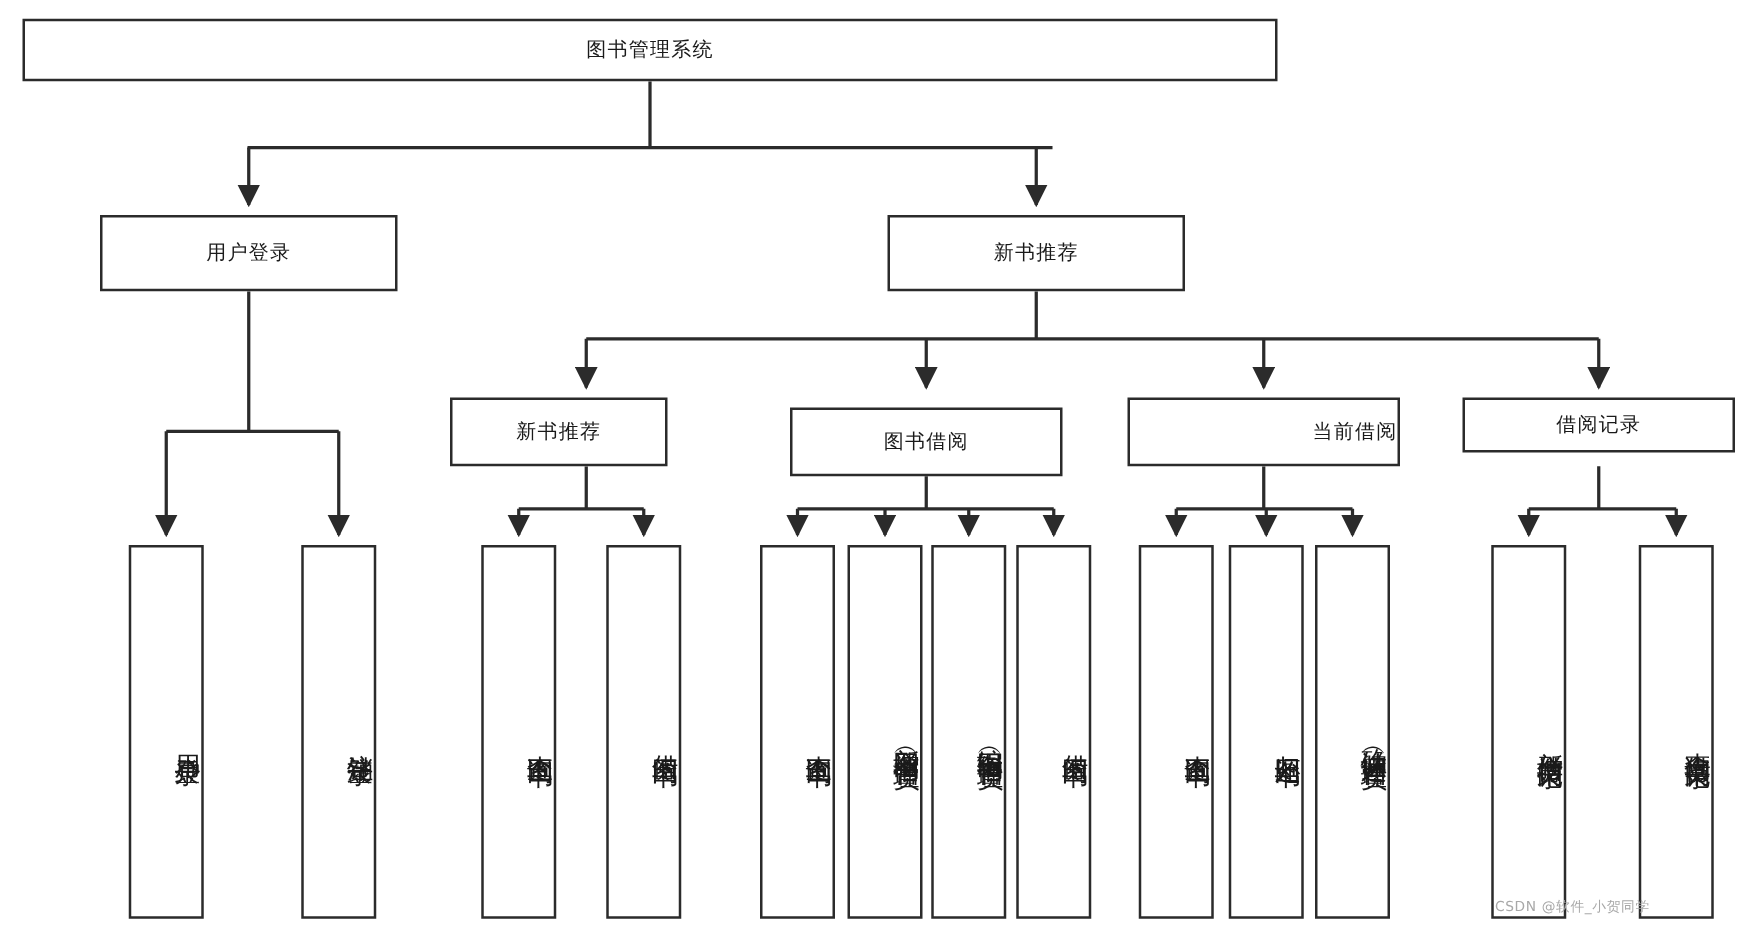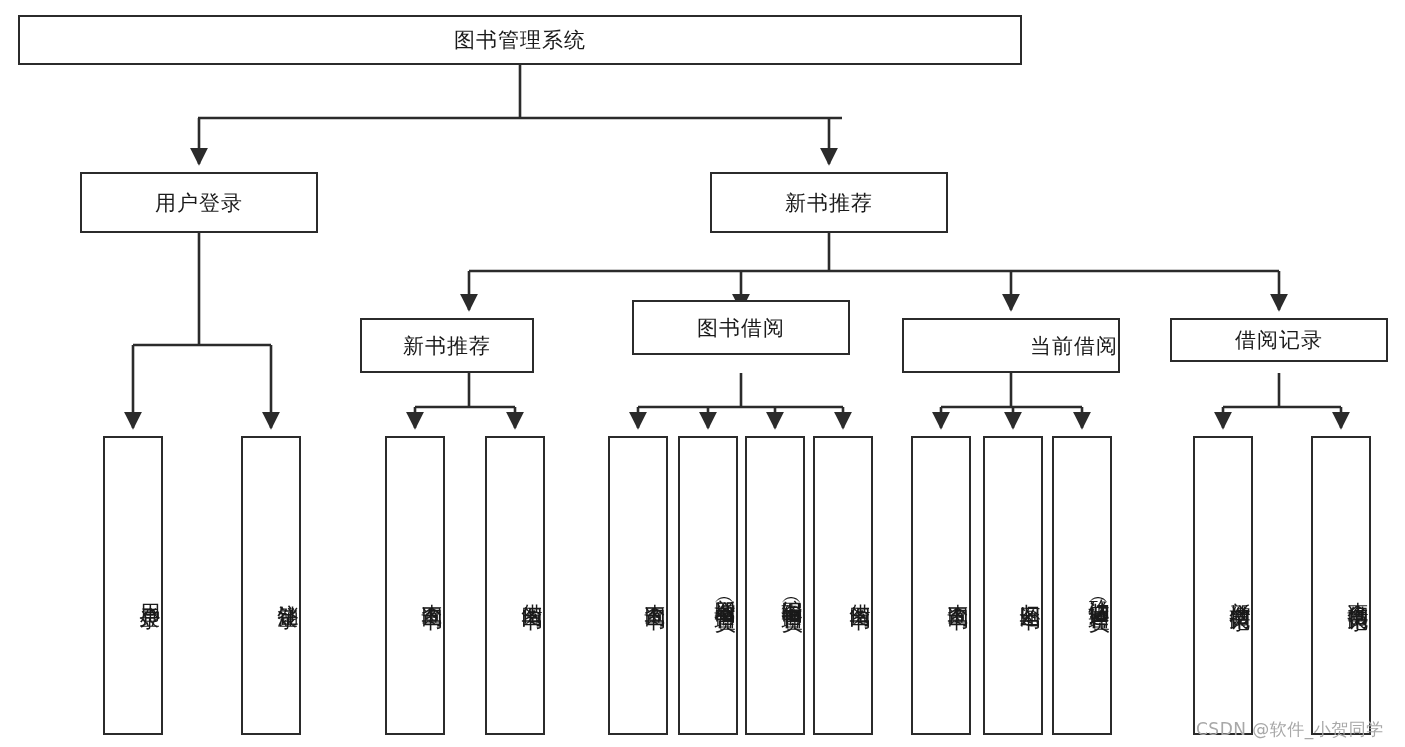--- a/index.html
+++ b/index.html
@@ -30,42 +30,42 @@
     position: absolute;
     box-sizing: border-box;
     background: #ffffff;
     border: 2px solid #2b2b2b;
     display: flex;
     align-items: center;
     justify-content: center;
     color: #1a1a1a;
   }
   .node.horiz {
-    font-size: 21px;
+    font-size: 16px;
     letter-spacing: 1px;
   }
   .node.vert {
     writing-mode: vertical-rl;
     text-orientation: upright;
     font-size: 21px;
     line-height: 1.12;
     letter-spacing: 2px;
     align-items: flex-start;
     justify-content: center;
     padding-top: 10px;
   }
   .node.vert .vtext {
     writing-mode: vertical-rl;
     text-orientation: upright;
     display: block;
     white-space: nowrap;
   }
   .watermark {
     position: absolute;
-    font-size: 17px;
+    font-size: 11px;
     color: #a8a8a8;
     white-space: nowrap;
     letter-spacing: 0.5px;
   }
 </style>
 </head>
 <body>
 
 <div id="diagram-canvas">
 
@@ -126,21 +126,21 @@
   <div class="node horiz" style="left:80px; top:172px; width:238px; height:61px;">
     <span>用户登录</span>
   </div>
   <div class="node horiz" style="left:710px; top:172px; width:238px; height:61px;">
     <span>新书推荐</span>
   </div>
 
   <div class="node horiz" style="left:360px; top:318px; width:174px; height:55px;">
     <span>新书推荐</span>
   </div>
-  <div class="node horiz" style="left:632px; top:300px; width:218px; height:55px;">
+  <div class="node horiz" style="left:632px; top:326px; width:218px; height:55px;">
     <span>图书借阅</span>
   </div>
   <div class="node horiz" style="left:902px; top:318px; width:218px; height:55px;justify-content:flex-end;">
     <span>当前借阅</span>
   </div>
   <div class="node horiz" style="left:1170px; top:318px; width:218px; height:44px;">
     <span>借阅记录</span>
   </div>
 
   <div class="node vert" style="left:103px; top:436px; width:60px; height:299px;">

